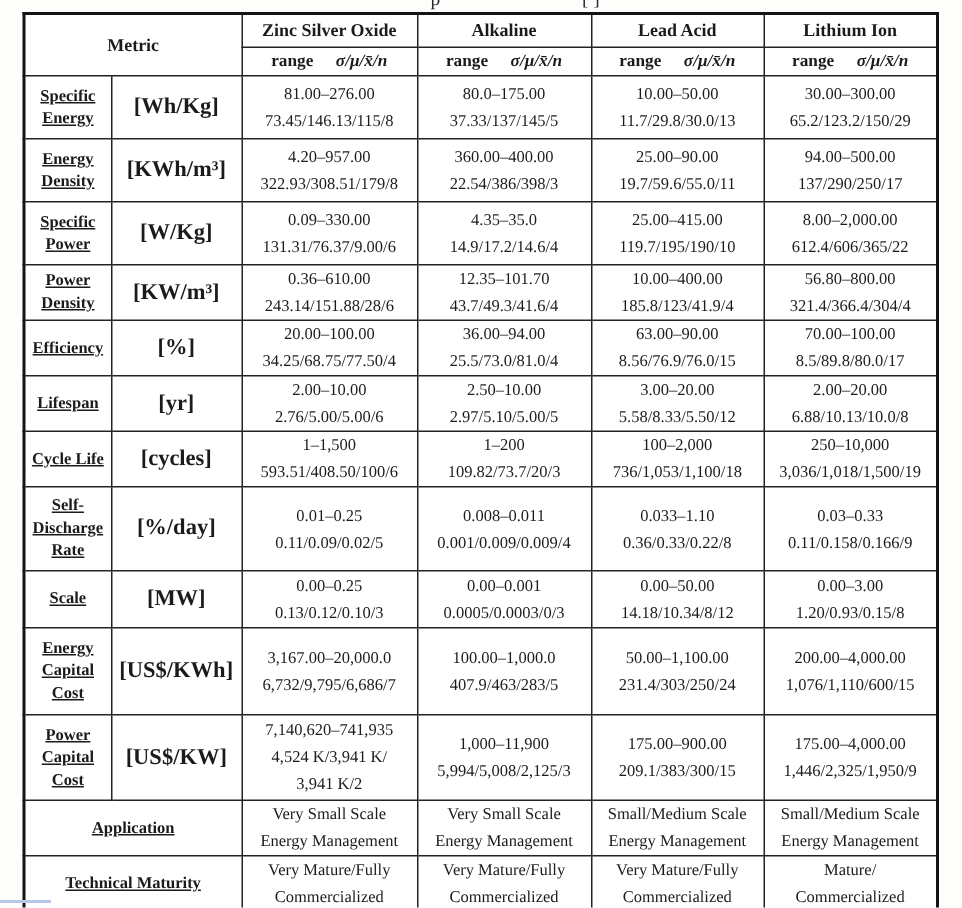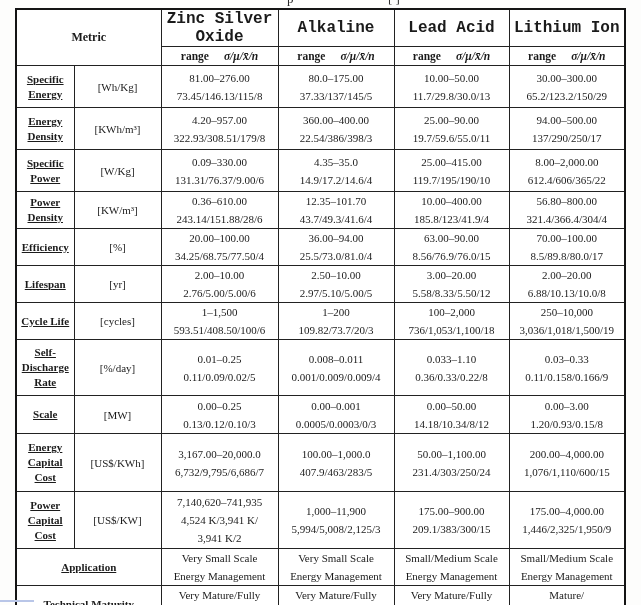--- a/index.html
+++ b/index.html
@@ -20,25 +20,25 @@
     position: absolute; left: 15px; top: 8px; width: 609px;
     border-collapse: collapse; table-layout: fixed; background: #fff;
     border: 2px solid #141414;
   }
   .cmp th, .cmp td {
     border: 1px solid #222; padding: 0 2px;
     text-align: center; vertical-align: middle;
     overflow: hidden;
   }
   .metric-h   { font-size: 12px; font-weight: bold; }
-  .col-h      { font-size: 16px; font-weight: bold; height: 21px; font-family: Liberation Mono, monospace; }
+  .col-h      { font-size: 12px; font-weight: bold; height: 21px; }
   .range-h    { font-size: 11.5px; font-weight: bold; height: 18px; }
   .range-h .sym { font-style: italic; margin-left: 15px; }
   .mname      { font-size: 11px; font-weight: bold; line-height: 15px; text-decoration: underline; }
-  .munit      { font-size: 11px; font-weight: normal; }
+  .munit      { font-size: 15px; font-weight: bold; }
   .val        { font-size: 11px; }
   .val .line  { line-height: 18px; white-space: nowrap; }
   .scan-artifact {
     position: absolute; left: 0; top: 600px; width: 34px; height: 2px;
     background: #b9c6e8;
   }
 </style>
 </head>
 <body>
 

